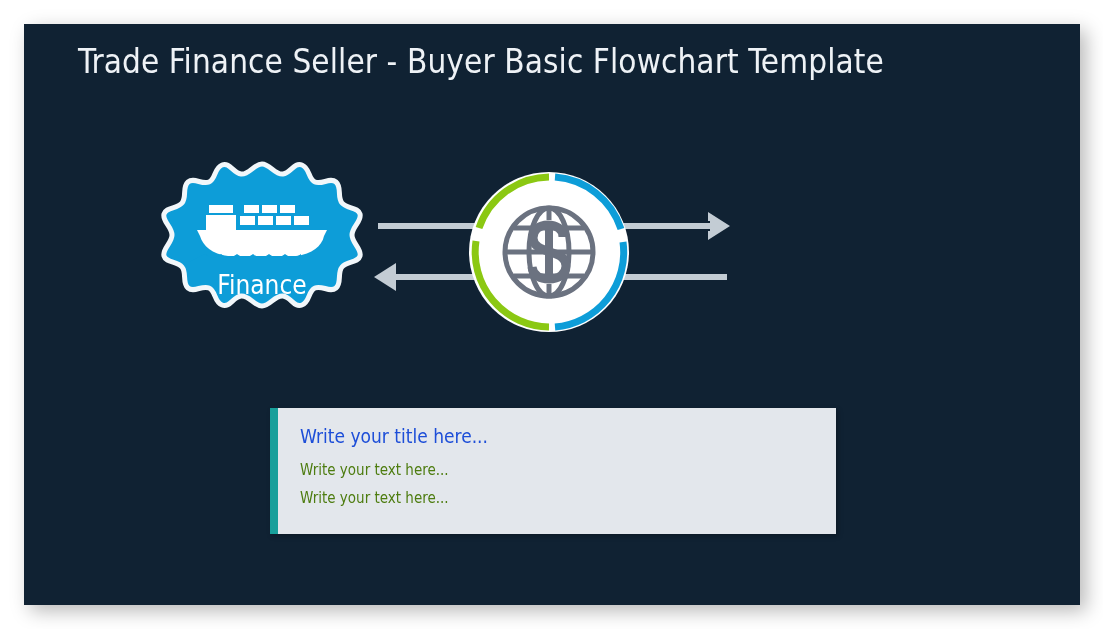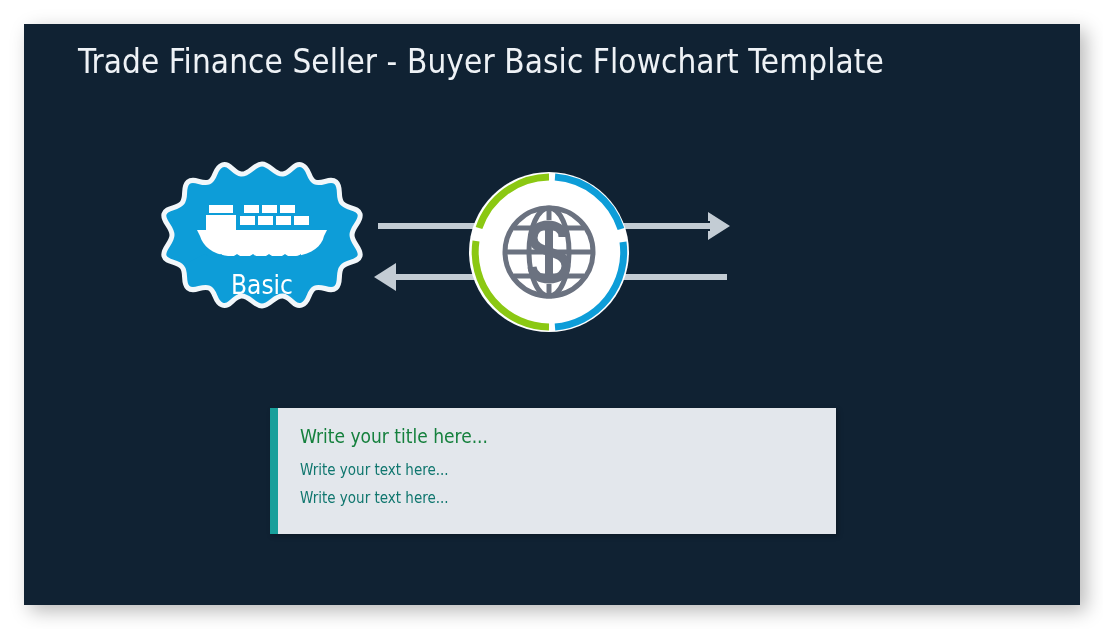--- a/index.html
+++ b/index.html
@@ -131,29 +131,29 @@
     height: 126px;
     background: #18a09b;
   }
   .textbox-inner {
     position: absolute;
     left: 30px;
     top: 17px;
     width: 510px;
   }
   .tb-title {
-    color: #15803d;
+    color: #1d4ed8;
     font-size: 19px;
     font-weight: 400;
     font-family: "DejaVu Sans Condensed", "Liberation Sans Narrow", "Liberation Sans", sans-serif;
     margin: 0 0 9px 0;
     line-height: 22px;
   }
   .tb-line {
-    color: #0f766e;
+    color: #4d7c0f;
     font-size: 15px;
     font-weight: 400;
     font-family: "DejaVu Sans Condensed", "Liberation Sans Narrow", "Liberation Sans", sans-serif;
     line-height: 28px;
   }
 </style>
 </head>
 <body>
 
 <div id="stage">
@@ -219,21 +219,21 @@
           <rect x="68" y="22" width="15" height="9" fill="#ffffff"></rect>
           <rect x="86" y="22" width="15" height="9" fill="#ffffff"></rect>
           <rect x="104" y="22" width="15" height="9" fill="#ffffff"></rect>
           <rect x="122" y="22" width="15" height="9" fill="#ffffff"></rect>
 
           <path d="M25,36 L155,36 L152,42 L28,42 Z" fill="#ffffff"></path>
           <path d="M28,42 L152,42 C150,52 140,60 124,62 L56,62 C40,60 31,52 28,42 Z" fill="#ffffff"></path>
 
           <path d="M33,60 q8,7 16,0 q8,7 16,0 q8,7 16,0 q8,7 16,0 q8,7 16,0 q8,7 16,0 l0,8 l-112,0 z" fill="#0d9dd8"></path>
         </svg>
-        <div class="node-label">Basic</div>
+        <div class="node-label">Finance</div>
       </div>
 
 
       <div id="node-hub">
         <svg class="hub-svg" viewBox="0 0 168 168">
 
           <circle cx="84" cy="84" r="80" fill="#ffffff"></circle>
 
           <path d="M84,9 A75,75 0 0 0 14,60" fill="none" stroke="#8bc812" stroke-width="7" stroke-linecap="butt"></path>
           <path d="M11,73 A75,75 0 0 0 84,159" fill="none" stroke="#8bc812" stroke-width="7" stroke-linecap="butt"></path>

